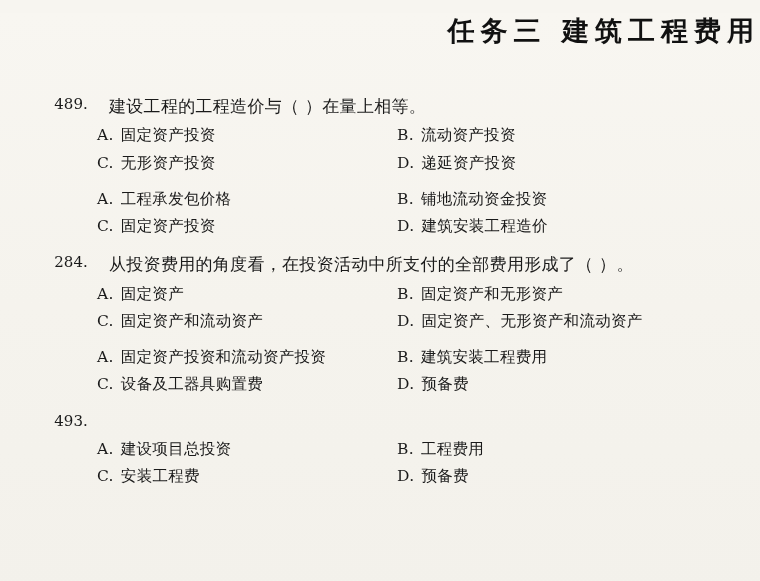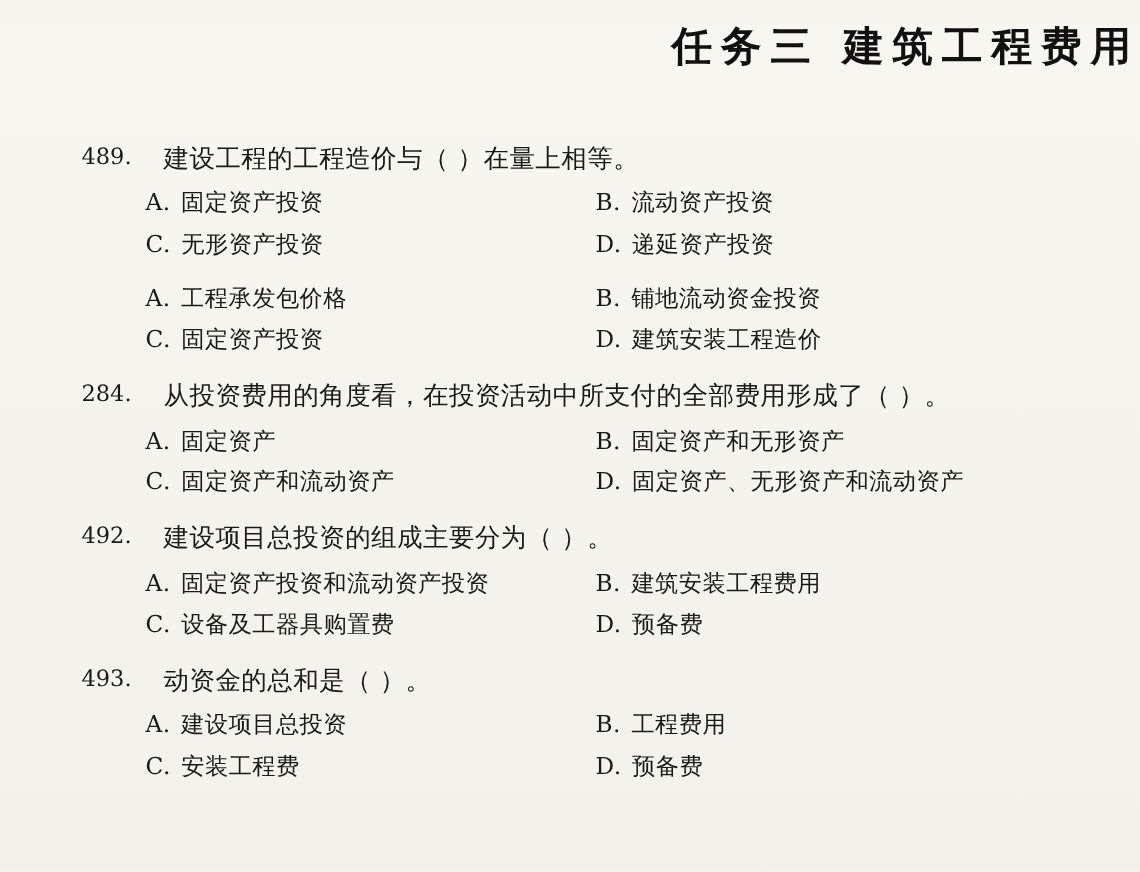--- a/index.html
+++ b/index.html
@@ -186,26 +186,20 @@
           </div>
           <div class="opt opt-d">
             <span class="opt-label">D.</span>
             <span class="opt-txt">固定资产、无形资产和流动资产</span>
           </div>
         </div>
       </div>
     </div>
 
     <div class="question">
-      <div class="q-head">
-        <div class="q-num">492.</div>
-        <div class="q-text">
-          <span>建设项目总投资的组成主要分为（    ）。</span>
-        </div>
-      </div>
       <div class="options">
         <div class="opt-row">
           <div class="opt opt-a">
             <span class="opt-label">A.</span>
             <span class="opt-txt">固定资产投资和流动资产投资</span>
           </div>
           <div class="opt opt-b">
             <span class="opt-label">B.</span>
             <span class="opt-txt">建筑安装工程费用</span>
           </div>
@@ -220,21 +214,20 @@
             <span class="opt-txt">预备费</span>
           </div>
         </div>
       </div>
     </div>
 
     <div class="question">
       <div class="q-head">
         <div class="q-num">493.</div>
         <div class="q-text">
-          <span class="cont">动资金的总和是（    ）。</span>
         </div>
       </div>
       <div class="options">
         <div class="opt-row">
           <div class="opt opt-a">
             <span class="opt-label">A.</span>
             <span class="opt-txt">建设项目总投资</span>
           </div>
           <div class="opt opt-b">
             <span class="opt-label">B.</span>

